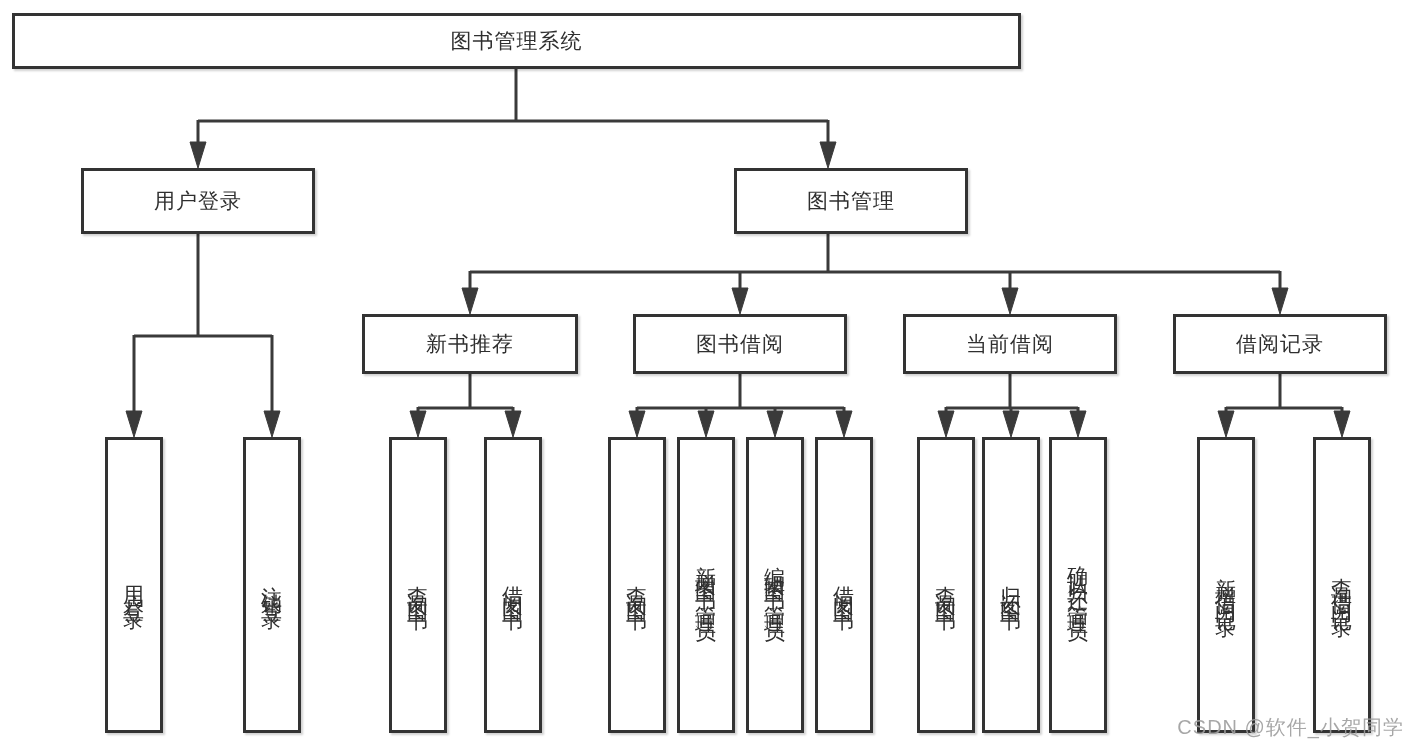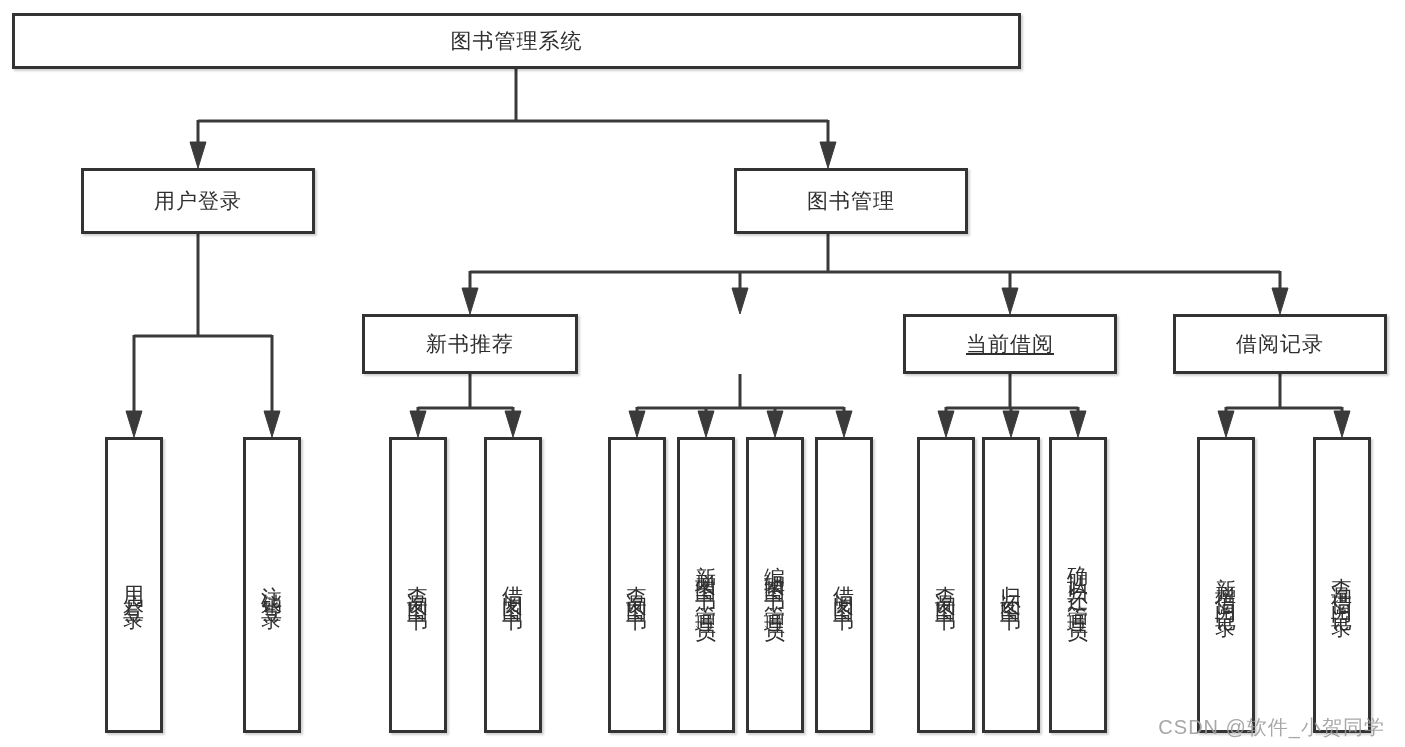--- a/index.html
+++ b/index.html
@@ -66,37 +66,37 @@
   .leaf .vlbl {
     writing-mode: vertical-lr;
     font-size: 21px;
     letter-spacing: 8px;
     color: var(--text);
     line-height: 1;
     white-space: nowrap;
   }
   .watermark {
     position: absolute;
-    right: 20px;
+    right: 1px;
     bottom: 6px;
     font-size: 20px;
     letter-spacing: 1px;
     color: var(--watermark);
     opacity: 0.9;
     z-index: 5;
     white-space: nowrap;
   }
 
   
   #node-root            { left: 12px;   top: 13px;  width: 1009px; height: 56px; }
   #node-user-login      { left: 81px;   top: 168px; width: 234px;  height: 66px; }
   #node-book-management { left: 711px;  top: 168px; width: 234px;  height: 66px; margin-left: 23px; }
   #node-new-book        { left: 362px;  top: 314px; width: 216px;  height: 60px; font-family: Liberation Serif, serif; }
   #node-book-borrow     { left: 633px;  top: 314px; width: 214px;  height: 60px; }
-  #node-current-borrow  { left: 903px;  top: 314px; width: 214px;  height: 60px; text-decoration: underline; }
+  #node-current-borrow  { left: 903px;  top: 314px; width: 214px;  height: 60px; }
   #node-borrow-records  { left: 1173px; top: 314px; width: 214px;  height: 60px; }
 
   #leaf-ul-0 { left: 105px; }
   #leaf-ul-1 { left: 243px; }
   #leaf-nb-0 { left: 389px; }
   #leaf-nb-1 { left: 484px; }
   #leaf-bb-0 { left: 608px; }
   #leaf-bb-1 { left: 677px; }
   #leaf-bb-2 { left: 746px; }
   #leaf-bb-3 { left: 815px; }
@@ -154,20 +154,23 @@
   <div class="node" id="node-user-login">
     <span class="lbl">用户登录</span>
   </div>
   <div class="node" id="node-book-management">
     <span class="lbl">图书管理</span>
   </div>
 
   <div class="node" id="node-new-book">
     <span class="lbl">新书推荐</span>
   </div>
+  <div class="node" id="node-book-borrow">
+    <span class="lbl">图书借阅</span>
+  </div>
   <div class="node" id="node-current-borrow">
     <span class="lbl">当前借阅</span>
   </div>
   <div class="node" id="node-borrow-records">
     <span class="lbl">借阅记录</span>
   </div>
 
   <div class="leaf" id="leaf-ul-0">
     <span class="vlbl">用户登录</span>
   </div>

